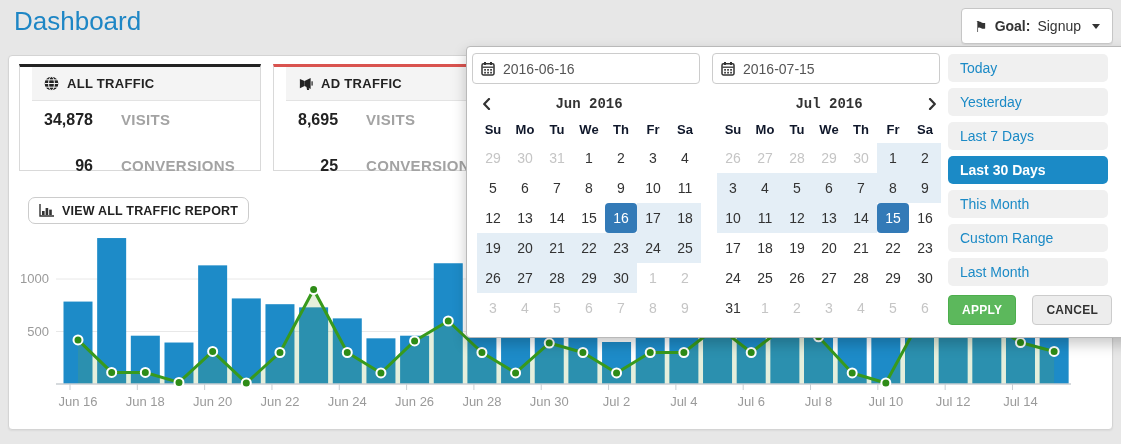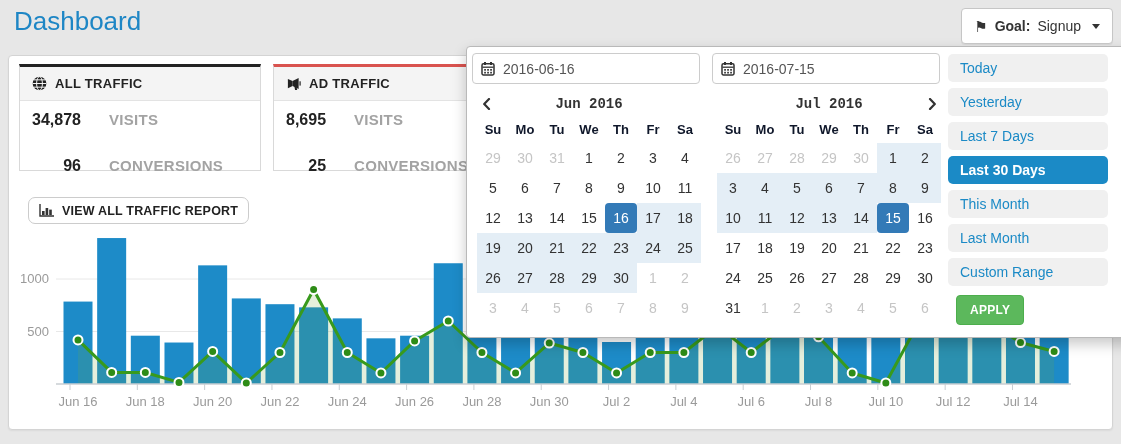--- a/index.html
+++ b/index.html
@@ -17,21 +17,21 @@
   .caret { display:inline-block; width:0; height:0; border-left:4px solid transparent;
            border-right:4px solid transparent; border-top:5px solid #333; margin-left:4px; }
   .flag-glyph { font-size:15px; line-height:1; }
 
   
   .panel { position:absolute; left:8px; top:55px; width:1105px; height:375px; background:#fff;
            border:1px solid #d4d4d4; border-radius:4px; box-shadow:0 1px 2px rgba(0,0,0,.06); }
 
   
   .card { position:absolute; top:8px; width:242px; height:107px; background:#fff;
-          border:1px solid #d9d9d9; border-top:3px solid #222; }
+          border:1px solid #d9d9d9; border-top:3px solid #222;padding-left:12px; }
   #card-all { left:10px; }
   #card-ad  { left:264px; border-top-color:#d9534f; }
   .card-h { height:34px; background:#f4f4f4; border-bottom:1px solid #e3e3e3; display:flex;
             align-items:center; gap:8px; padding:0 12px; font-size:13px; font-weight:bold;
             color:#222; letter-spacing:.3px; }
   .card-b { padding:10px 12px 0 12px; display:grid; grid-template-columns:max-content 1fr;
             column-gap:10px; row-gap:8px; align-items:baseline;gap:28px; }
   .num { font-size:16px; font-weight:bold; color:#222; text-align:right; }
   .lbl { font-size:15px; font-weight:bold; color:#a3a3a3; letter-spacing:.3px; }
 
@@ -69,21 +69,21 @@
   .day { height:30px; line-height:30px; text-align:center; font-size:14px; color:#333;
          cursor:pointer; border-radius:4px; }
   .day.m { color:#c5c5c5; }
   .day.r { background:#e4eef6; border-radius:0; }
   .day.sel { background:#337ab7; color:#fff; border-radius:4px; }
 
   .ranges { position:absolute; left:481px; top:7px; width:160px; }
   .preset { height:28px; line-height:28px; background:#f0f0f0; border-radius:5px; color:#1b8ac6;
             font-size:14px; padding-left:12px; margin-bottom:6px; cursor:pointer; }
   .preset.sel { background:#1b8ac6; color:#fff; font-weight:bold; }
-  .range-btns { margin-top:9px; display:flex; gap:16px;margin-left:8px; }
+  .range-btns { margin-top:9px; display:flex; gap:16px; }
   .btn-apply { background:#5cb85c; border:1px solid #4cae4c; color:#fff; font-weight:bold;
                font-size:12px; border-radius:4px; height:30px; padding:0 13px; cursor:pointer;
                font-family:inherit; letter-spacing:.3px; }
   .btn-cancel { background:#ededed; border:1px solid #ccc; color:#333; font-weight:bold;
                font-size:12px; border-radius:4px; height:30px; padding:0 13px; cursor:pointer;
                font-family:inherit; letter-spacing:.3px; }
 </style>
 </head>
 <body>
 
@@ -409,22 +409,23 @@
         </div>
     </div>
 
     <div class="ranges">
       <div>
           <div class="preset">Today</div>
           <div class="preset">Yesterday</div>
           <div class="preset">Last 7 Days</div>
           <div class="preset sel">Last 30 Days</div>
           <div class="preset">This Month</div>
+          <div class="preset">Custom Range</div>
           <div class="preset">Last Month</div>
-          <div class="preset">Custom Range</div>
         </div>
       <div class="range-btns">
         <button class="btn-apply">APPLY</button>
+        <button class="btn-cancel">CANCEL</button>
       </div>
     </div>
 
   </div>
 </div>
 
 </body></html>

